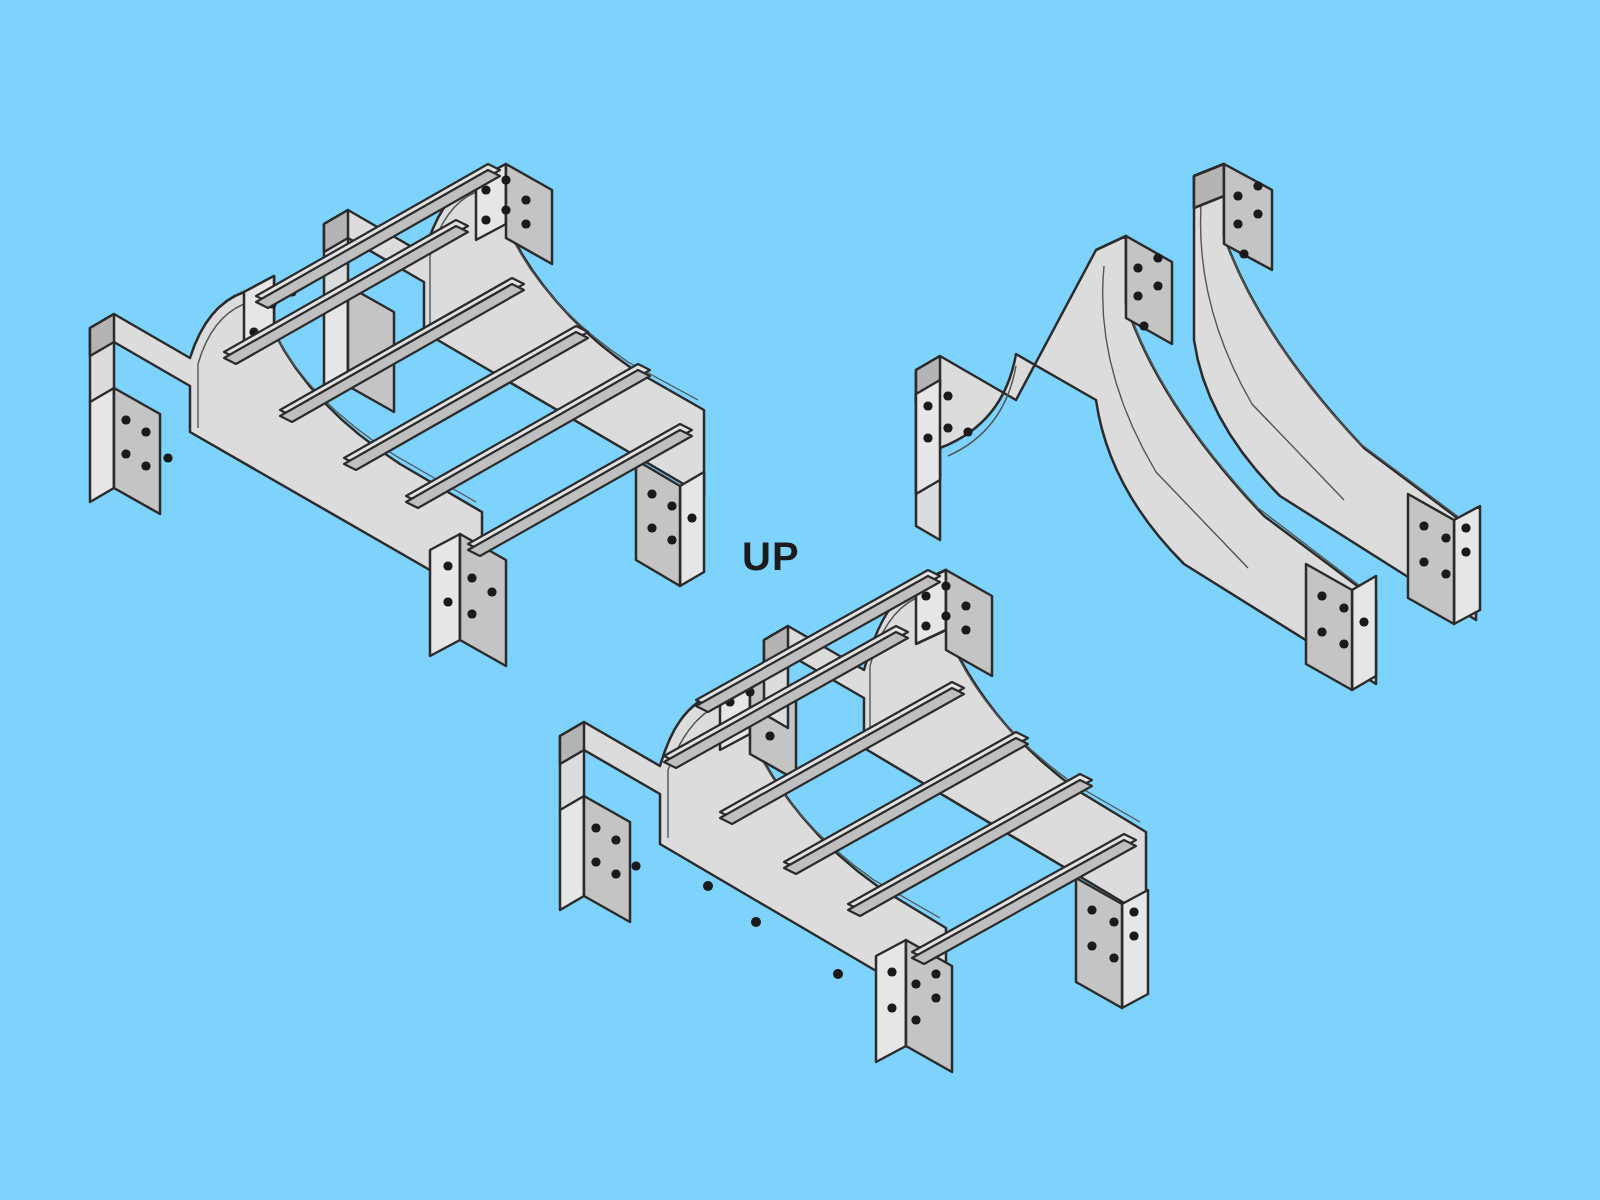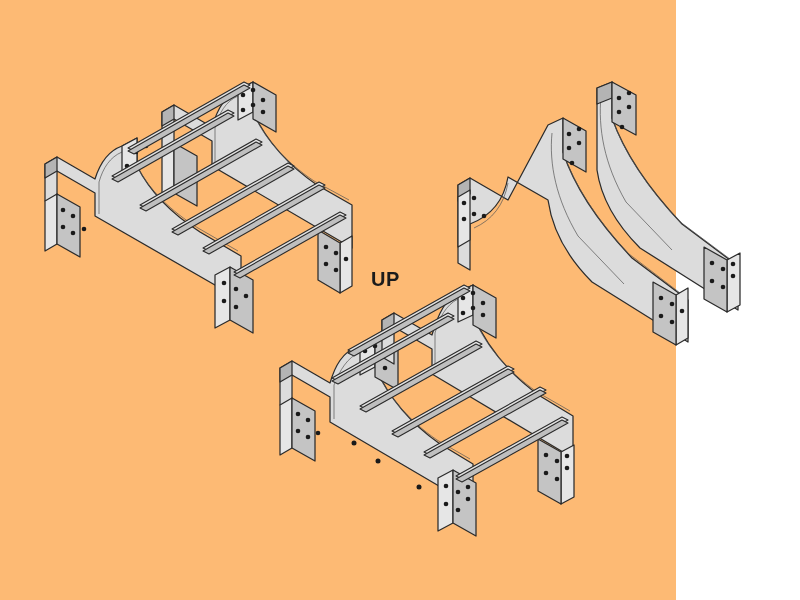--- a/index.html
+++ b/index.html
@@ -8,23 +8,23 @@
     background: #ffffff;
   }
   body {
     width: 800px;
     height: 600px;
     overflow: hidden;
     font-family: "Liberation Sans", sans-serif;
   }
   #stage {
     position: relative;
-    width: 676px;
+    width: 800px;
     height: 600px;
-    background: #fdba74;
+    background: #7dd3fc;
   }
   #drawing {
     position: absolute;
     top: 0;
     left: 0;
     width: 800px;
     height: 600px;
   }
   .panel-face   { fill: #dcdcdc; stroke: #2b2b2b; stroke-width: 1.25; stroke-linejoin: round; }
   .panel-light  { fill: #e6e6e6; stroke: #2b2b2b; stroke-width: 1.25; stroke-linejoin: round; }

